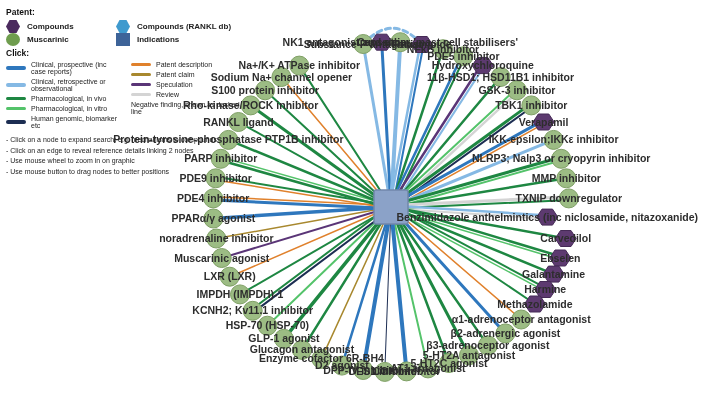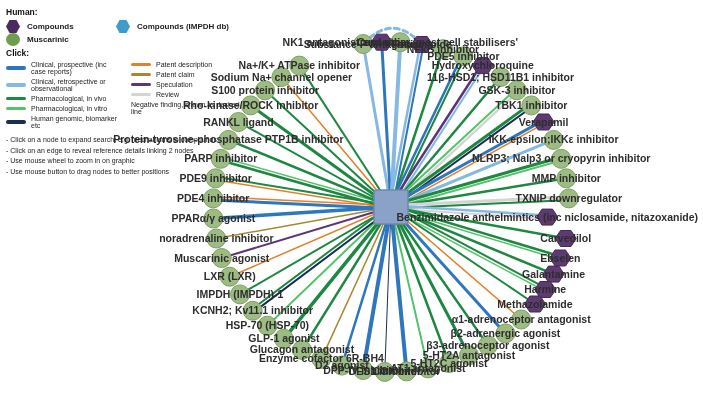--- a/index.html
+++ b/index.html
@@ -25,36 +25,40 @@
   .canvas-wrap{position:absolute;inset:0;z-index:1;padding-left:11px;}
   svg text.node-label{
     font-family:"Liberation Sans",sans-serif;
     font-size:10.5px;font-weight:bold;fill:#2d2d2d;
   }
 </style>
 </head>
 <body>
 
 <div class="legend">
-  <div class="legend-title">Human:</div>
+  <div class="legend-title">Patent:</div>
   <div class="node-grid">
     <div class="node-col">
         <div class="node-item">
           <span class="shape hexagon" style="background: rgb(75, 42, 94);"></span>
           <span>Compounds</span>
         </div>
         <div class="node-item">
           <span class="shape circle" style="background: rgb(111, 157, 78);"></span>
           <span>Muscarinic</span>
         </div>
       </div>
     <div class="node-col">
         <div class="node-item">
           <span class="shape hexagon" style="background: rgb(63, 154, 206);"></span>
-          <span>Compounds (IMPDH db)</span>
+          <span>Compounds (RANKL db)</span>
+        </div>
+        <div class="node-item">
+          <span class="shape square" style="background: rgb(61, 99, 152);"></span>
+          <span>Indications</span>
         </div>
       </div>
   </div>
   <div class="legend-title">Click:</div>
   <div class="edge-grid">
     <div class="edge-col">
         <div class="edge-item">
           <span class="edge-swatch" style="background: rgb(46, 119, 189);"></span>
           <span>Clinical, prospective (inc case reports)</span>
         </div>

